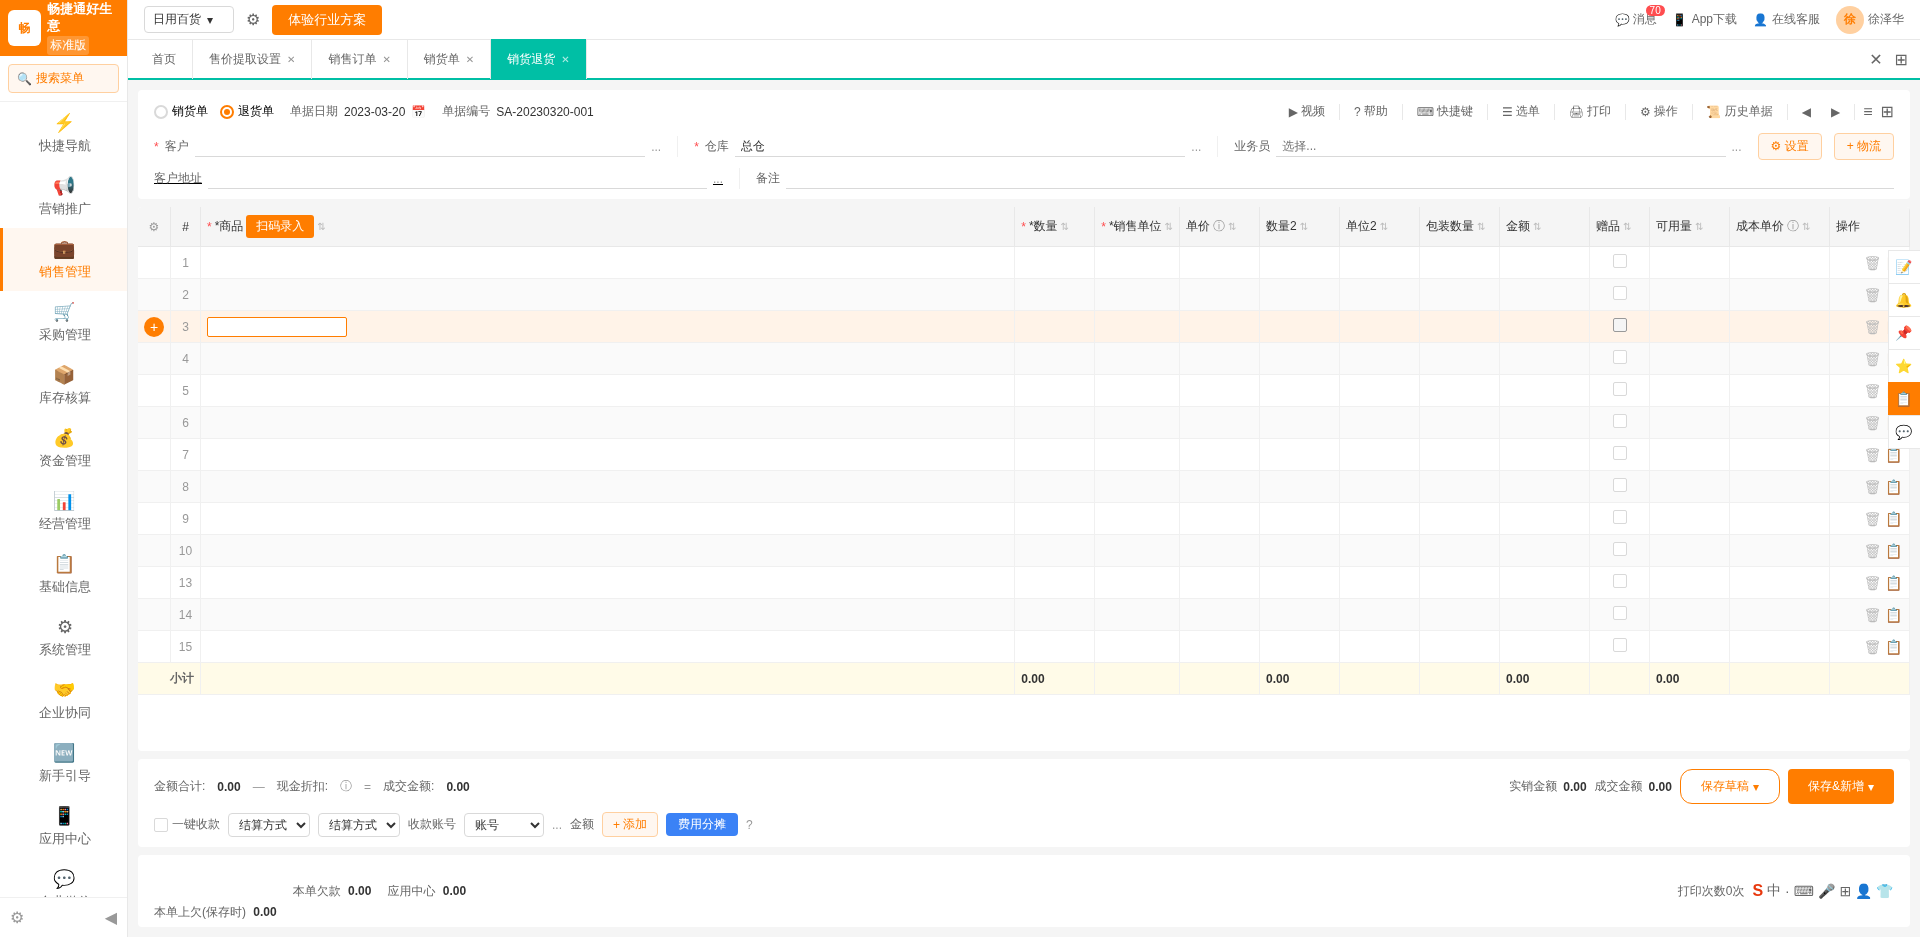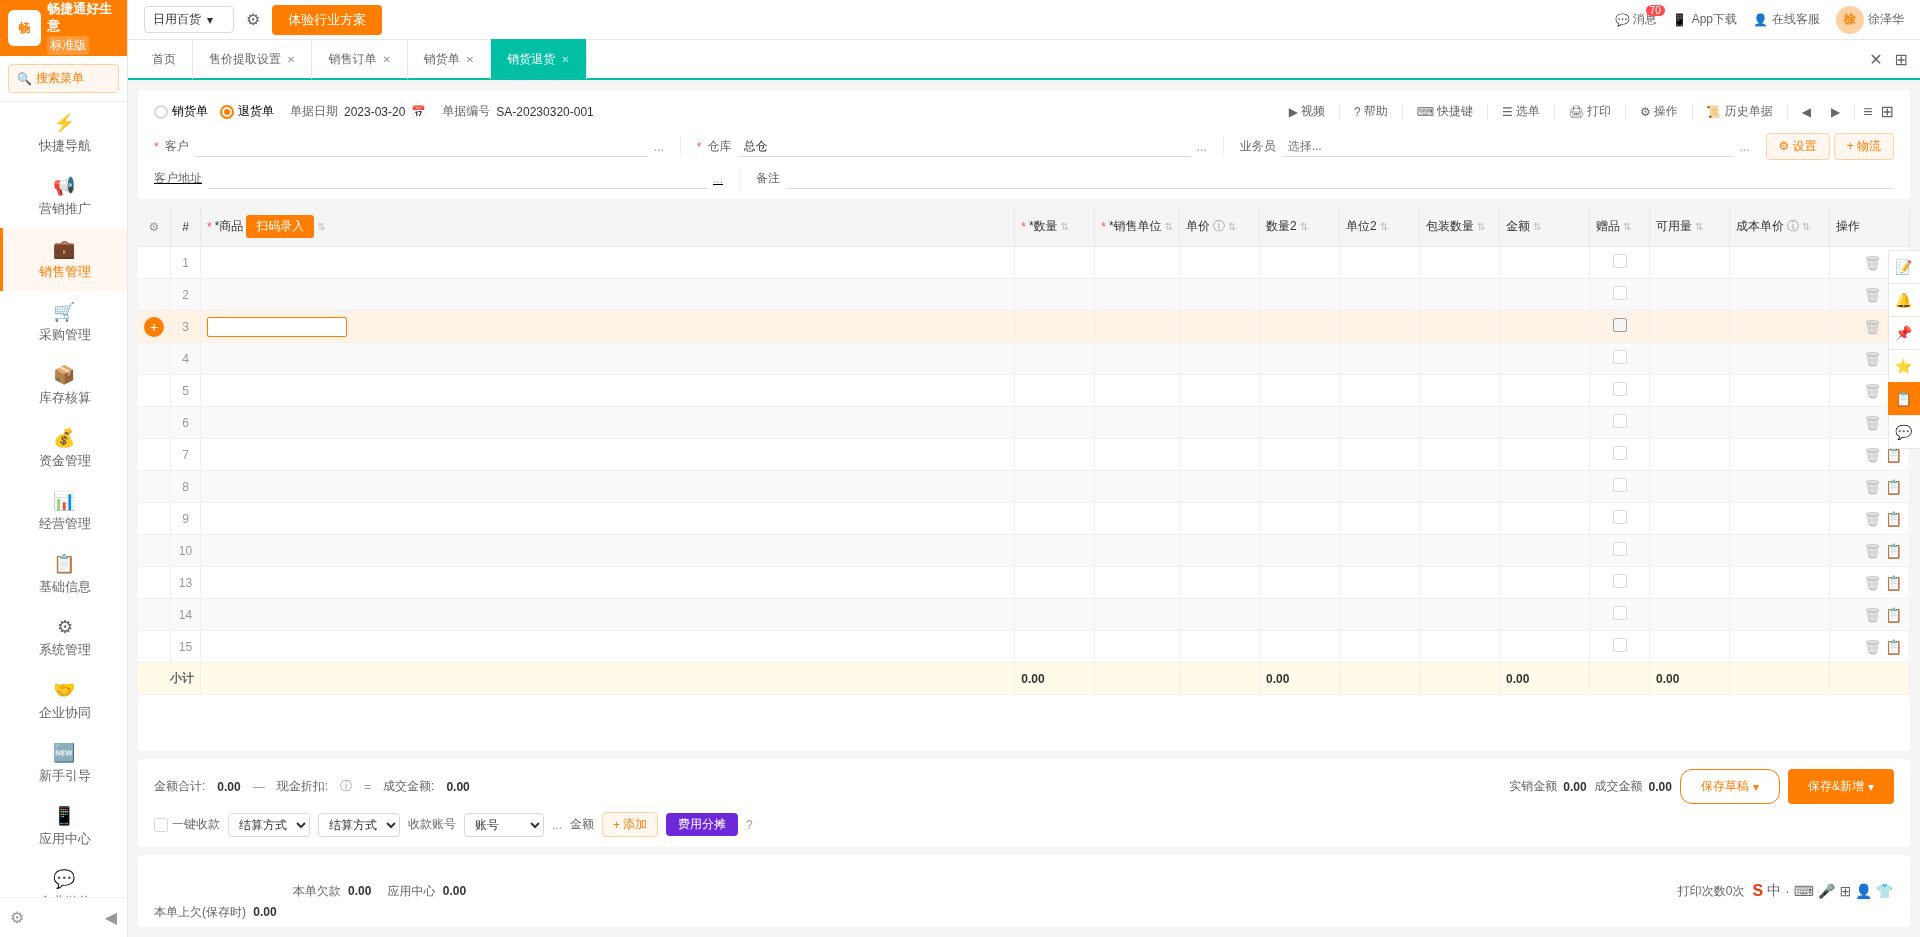--- a/index.html
+++ b/index.html
@@ -74,21 +74,21 @@
     .checkbox-placeholder { width: 14px; height: 14px; border: 1px solid #d9d9d9; border-radius: 2px; display: inline-block; background: #fff; }
     .add-row-btn { width: 20px; height: 20px; border-radius: 50%; background: #ff7d00; color: #fff; border: none; cursor: pointer; display: flex; align-items: center; justify-content: center; font-size: 14px; }
     .amount-label { color: #666; }
     .amount-value { color: #333; font-weight: bold; }
     .amount-eq { color: #999; }
     .amount-minus { color: #999; }
     .checkbox-label { display: flex; align-items: center; gap: 4px; color: #666; cursor: pointer; }
     .bottom-checkbox { width: 14px; height: 14px; border: 1px solid #d9d9d9; border-radius: 2px; }
     .bottom-select { border: 1px solid #d9d9d9; border-radius: 4px; padding: 3px 6px; color: #333; min-width: 80px; background: #fff; }
     .add-item-btn { background: #fff7f0; border: 1px solid #ffd0a0; color: #ff7d00; border-radius: 4px; padding: 3px 10px; cursor: pointer; display: flex; align-items: center; gap: 3px; }
-    .fee-split-btn { background: #6d28d9; color: #fff; border: none; border-radius: 4px; padding: 3px 12px; cursor: pointer; }
+    .fee-split-btn { background: #3b82f6; color: #fff; border: none; border-radius: 4px; padding: 3px 12px; cursor: pointer; }
     .save-draft-btn { background: #fff; border: 1px solid #ff7d00; color: #ff7d00; border-radius: 12px; padding: 8px 20px; cursor: pointer; font-size: 13px; display: flex; align-items: center; gap: 4px; }
     .save-new-btn { background: #ff7d00; color: #fff; border: none; border-radius: 4px; padding: 8px 20px; cursor: pointer; font-size: 13px; display: flex; align-items: center; gap: 4px; }
 
     .col-gear { width: 32px; text-align: center; }
     .col-num { width: 30px; text-align: center; }
     .col-product { min-width: 160px; }
     .col-qty { width: 80px; }
     .col-unit { width: 80px; }
     .col-price { width: 80px; }
     .col-qty2 { width: 80px; }
@@ -329,21 +329,21 @@
           <span class="required-star">*</span>
           <span class="form-label">仓库</span>
           <input class="form-input" style="flex: 1 1 0%;" type="text" value="总仓">
           <span class="form-input-dots">...</span>
         </div>
         <div style="flex:1;display:flex;align-items:center;gap:6px;border-left:1px solid #f0f0f0;padding-left:16px;">
           <span class="form-label">业务员</span>
           <input class="form-input" style="flex: 1 1 0%;" type="text" placeholder="选择...">
           <span class="form-input-dots">...</span>
         </div>
-        <div style="display:flex;align-items:center;gap:4px;margin-left:auto;padding-left:16px;">
+        <div style="display:flex;align-items:center;gap:12px;margin-left:auto;padding-left:16px;">
           <button class="setting-btn">
             <span>⚙</span>
             <span>设置</span>
           </button>
           <button class="logistics-btn">
             <span>+</span>
             <span>物流</span>
           </button>
         </div>
       </div>

